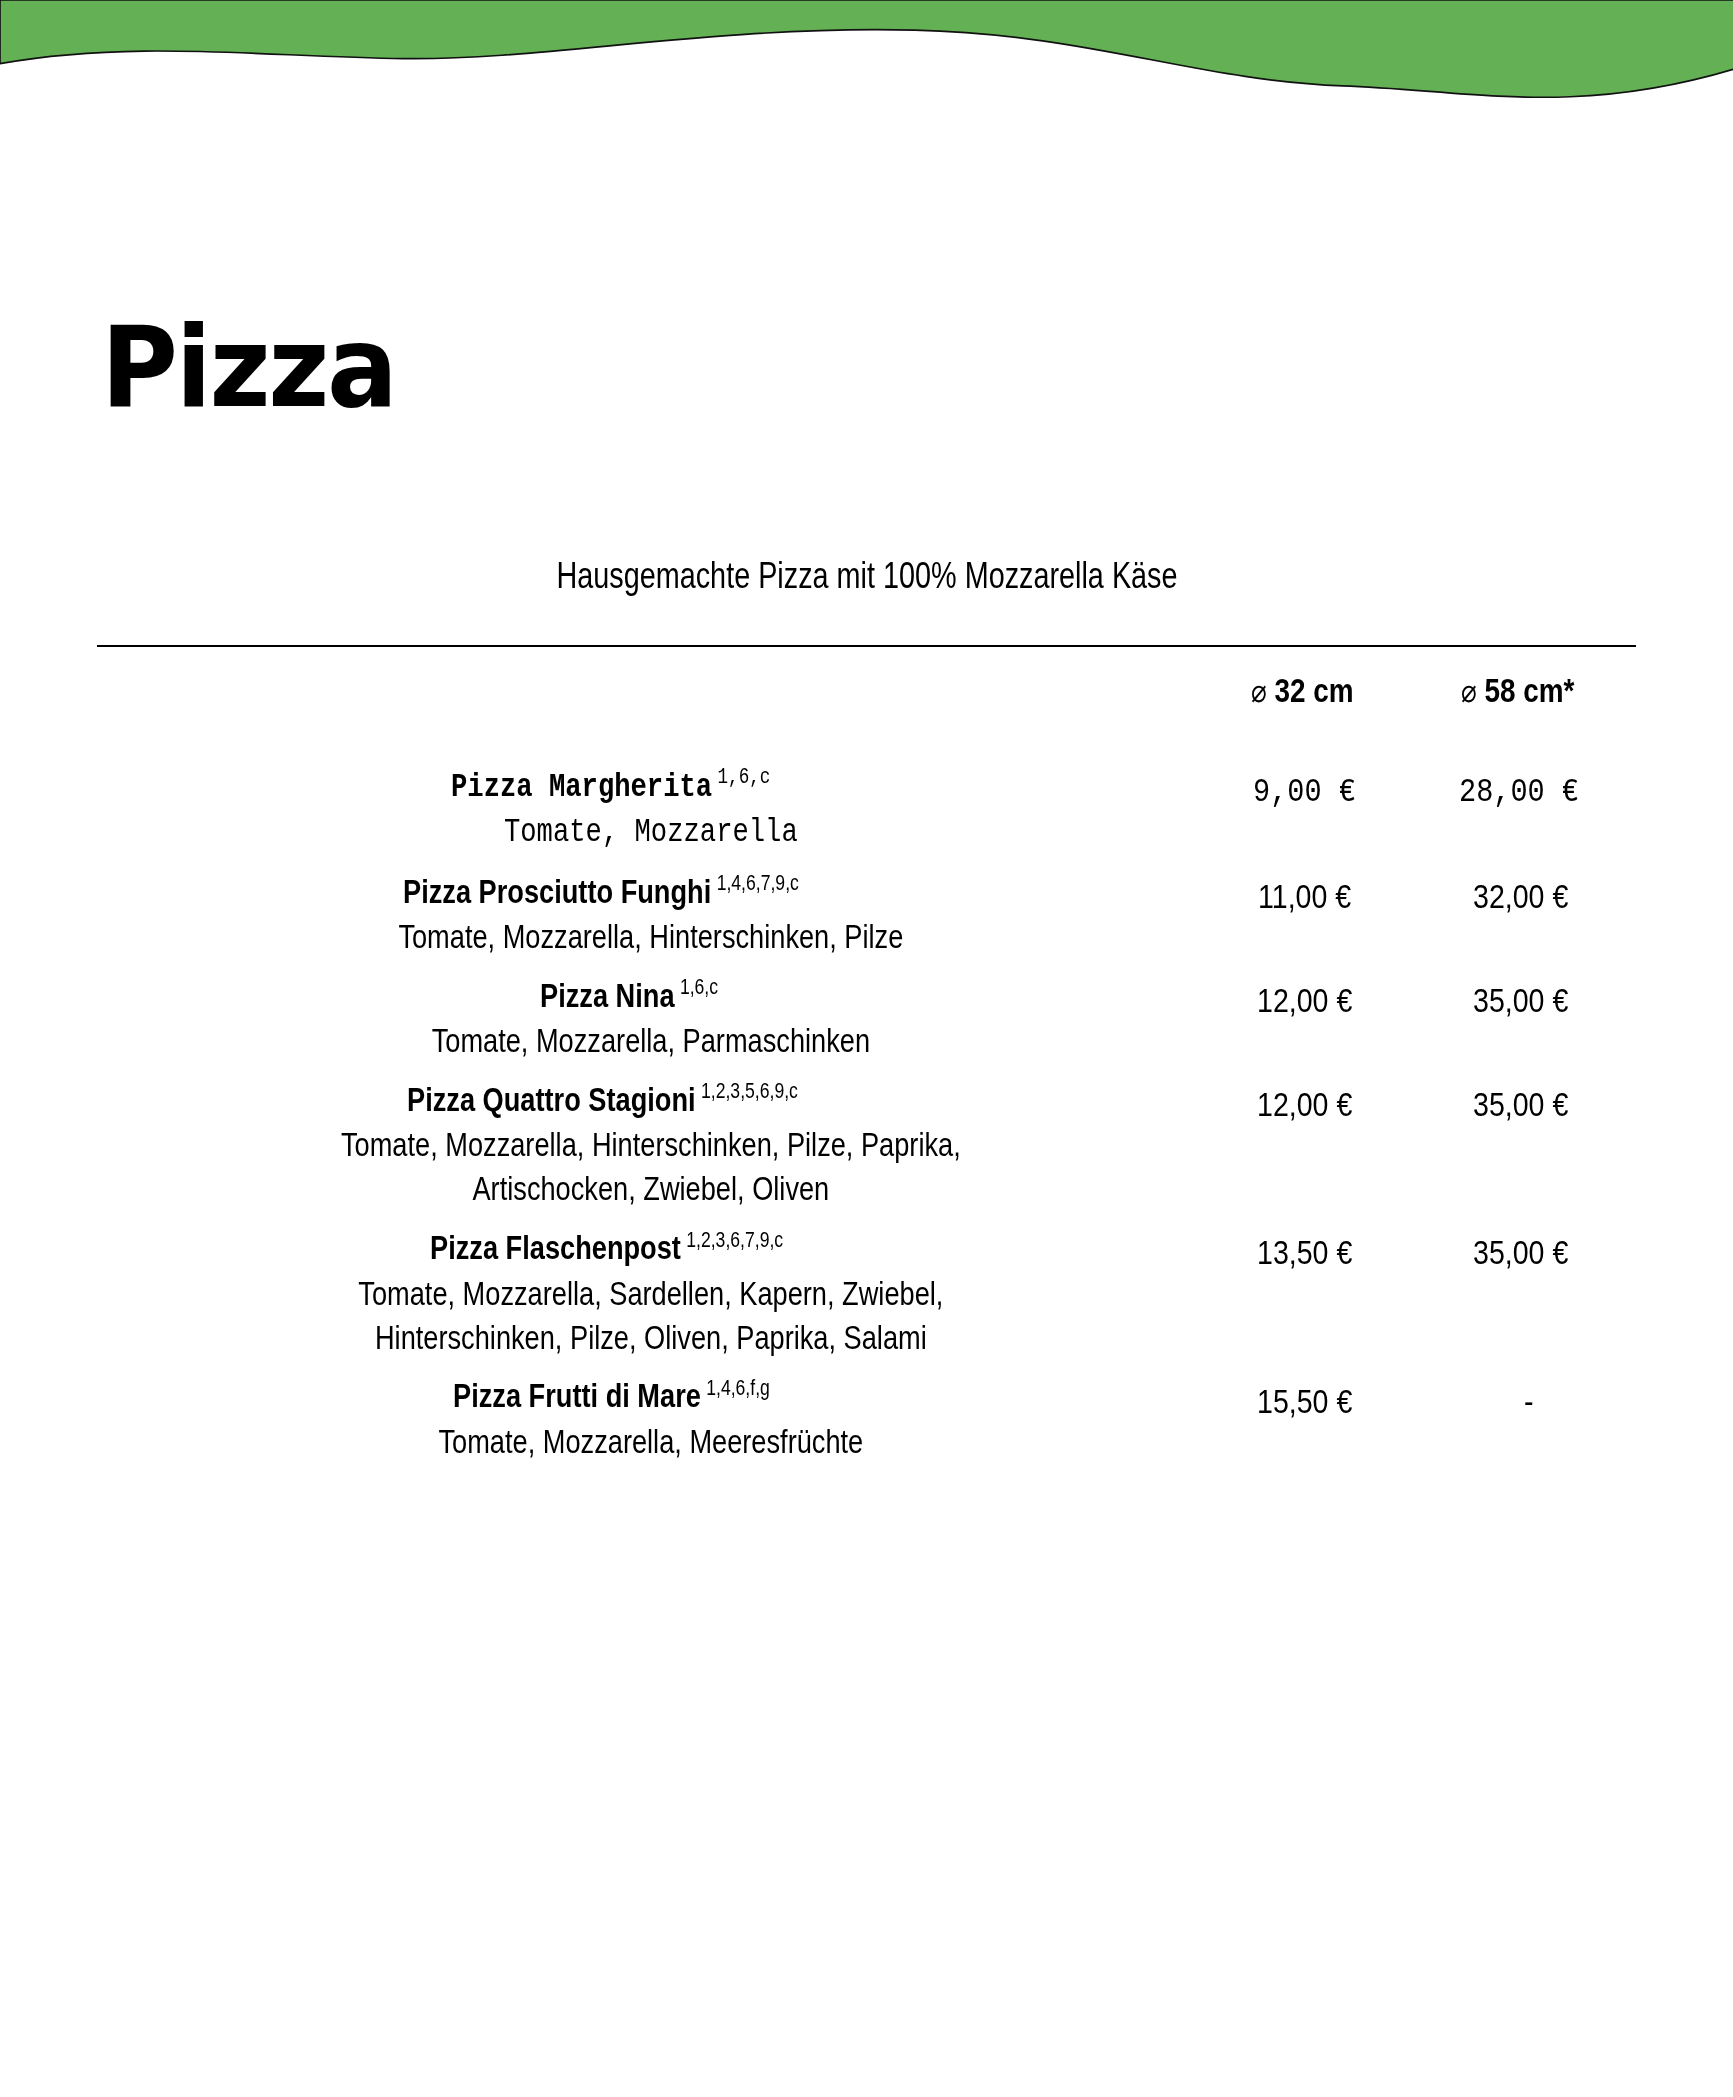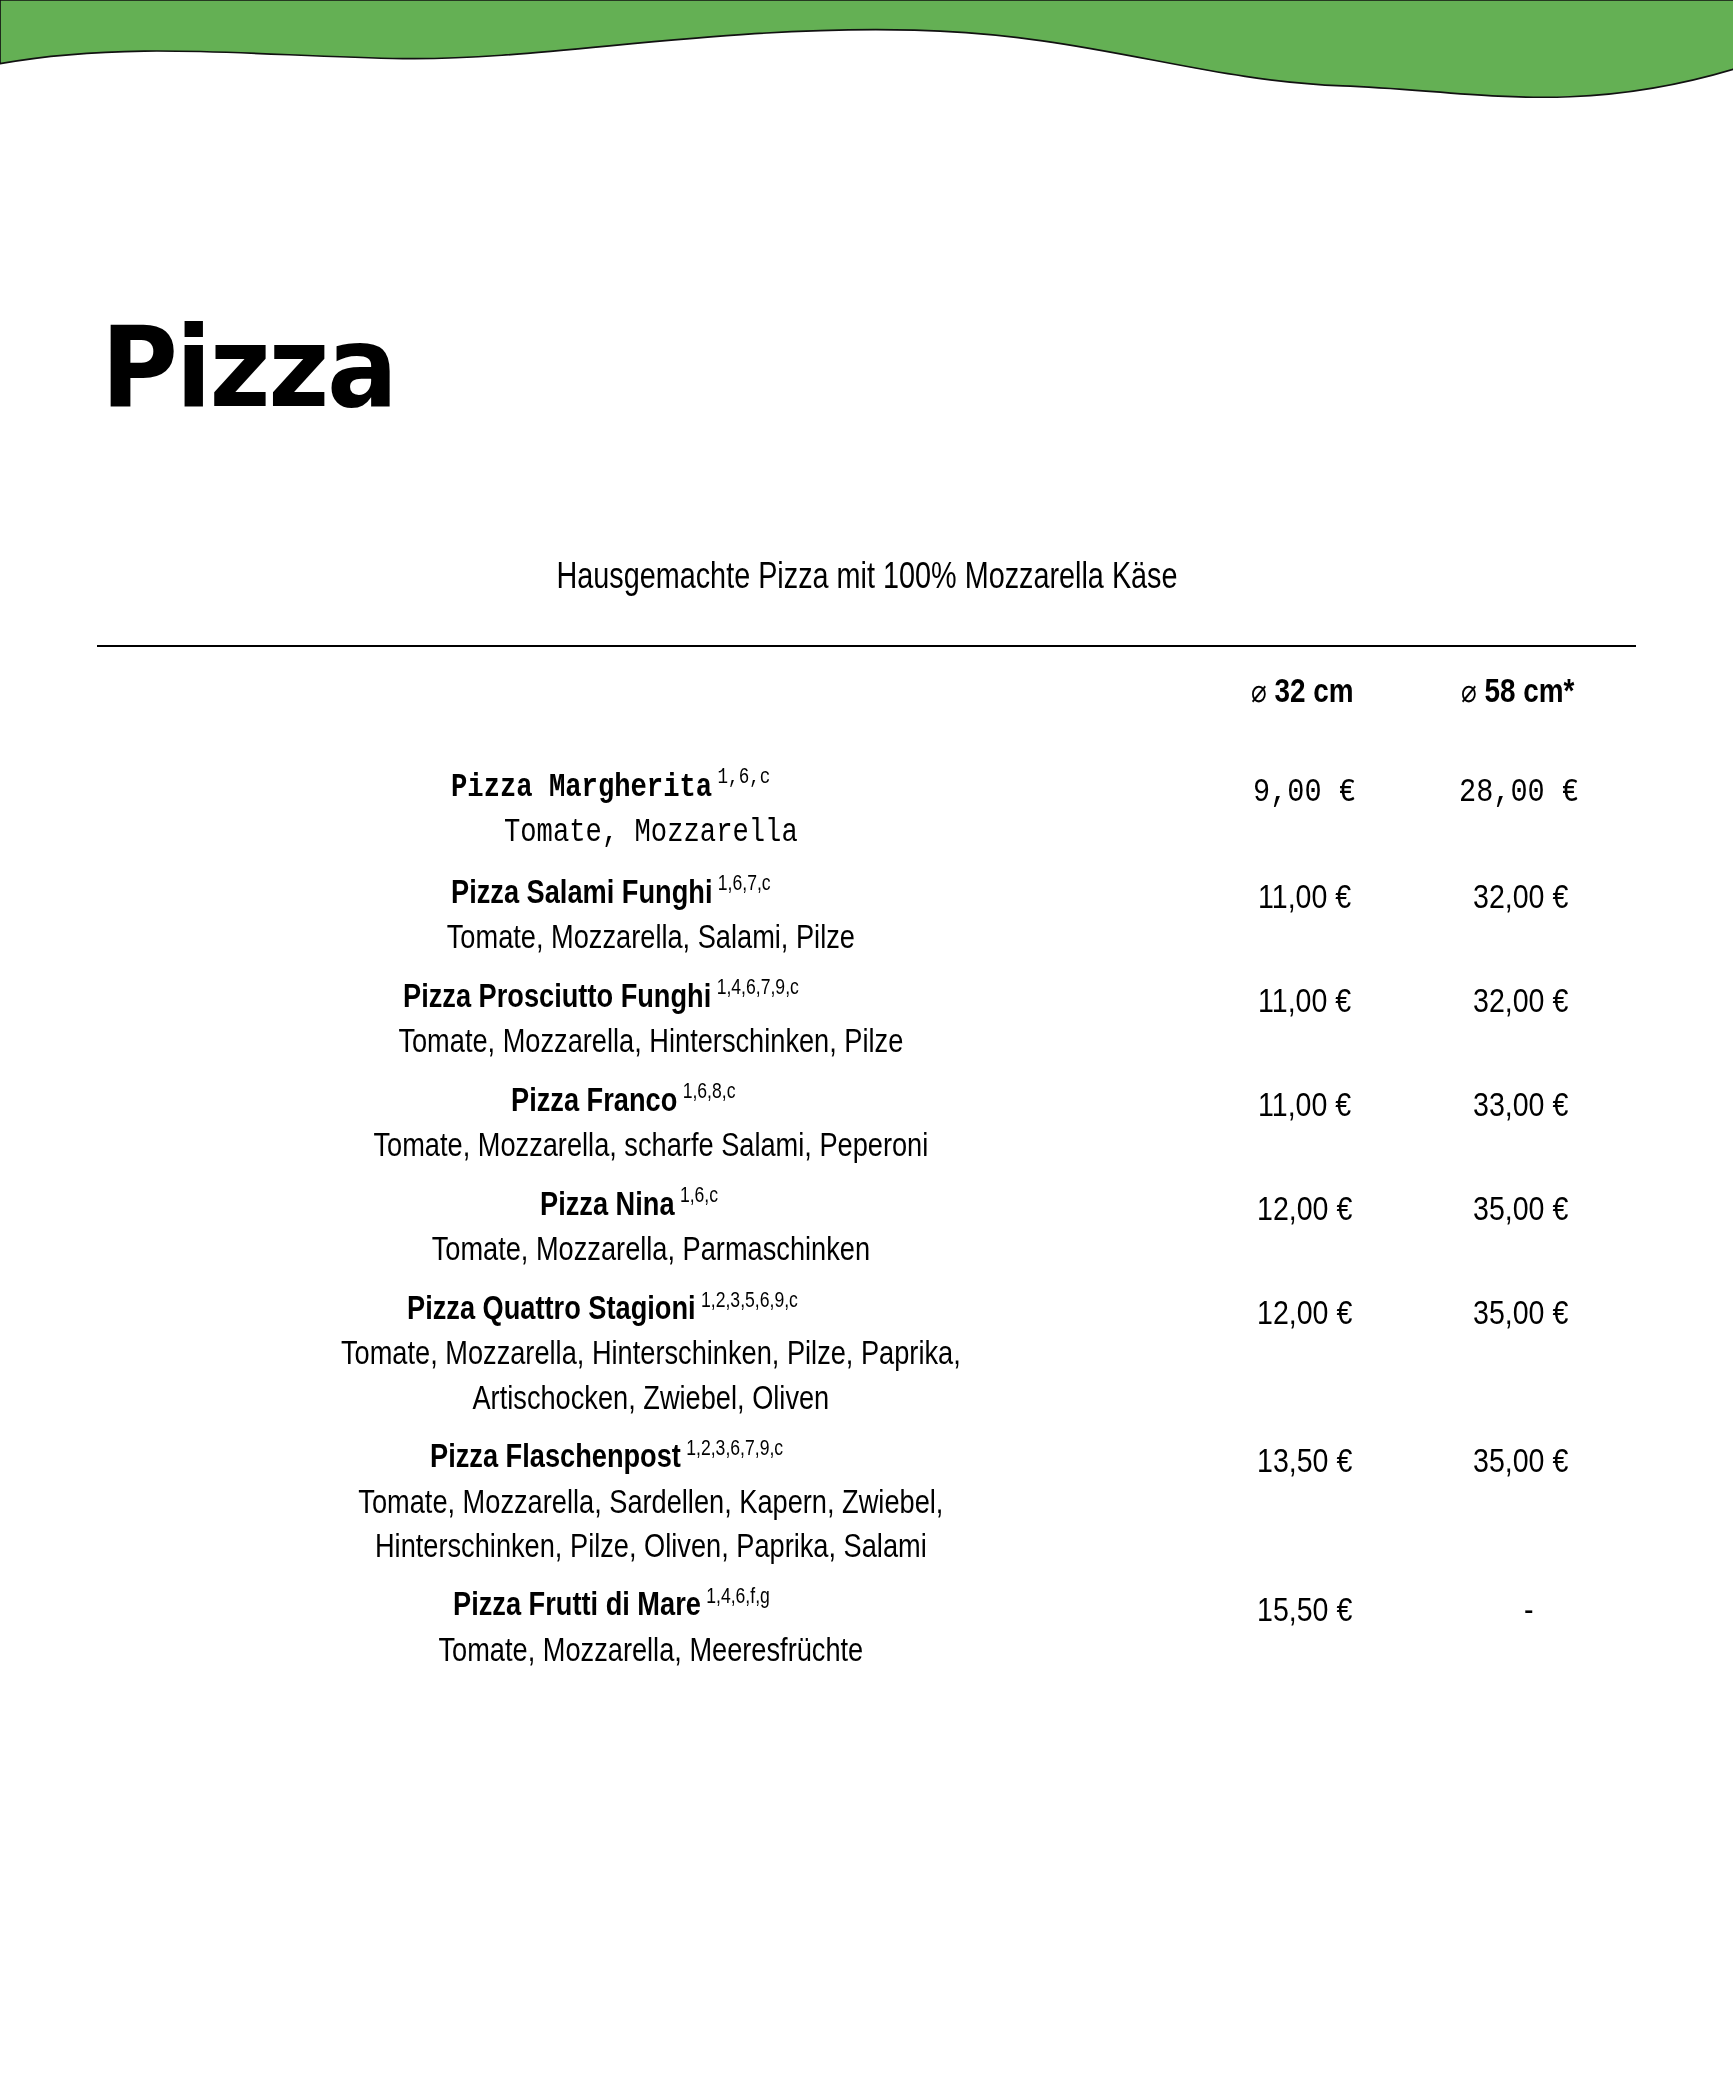--- a/index.html
+++ b/index.html
@@ -191,39 +191,25 @@
     </thead>
     <tbody>
         <tr class="item-row">
           <td><span class="item-name"><span>Pizza Margherita</span><span class="allerg">1,6,c</span></span><span class="item-desc">
               <span class="dline">Tomate, Mozzarella</span>
             </span></td>
           <td class="price-cell"><span class="price">9,00 €</span></td>
           <td class="price-cell"><span class="price">28,00 €</span></td>
         </tr>
         <tr class="item-row">
-          <td><span class="item-name"><span>Pizza Salami Funghi</span><span class="allerg">1,6,7,c</span></span><span class="item-desc">
-              <span class="dline">Tomate, Mozzarella, Salami, Pilze</span>
+          <td><span class="item-name"><span>Pizza Prosciutto Funghi</span><span class="allerg">1,4,6,7,9,c</span></span><span class="item-desc">
+              <span class="dline">Tomate, Mozzarella, Hinterschinken, Pilze</span>
             </span></td>
           <td class="price-cell"><span class="price">11,00 €</span></td>
           <td class="price-cell"><span class="price">32,00 €</span></td>
-        </tr>
-        <tr class="item-row">
-          <td><span class="item-name"><span>Pizza Prosciutto Funghi</span><span class="allerg">1,4,6,7,9,c</span></span><span class="item-desc">
-              <span class="dline">Tomate, Mozzarella, Hinterschinken, Pilze</span>
-            </span></td>
-          <td class="price-cell"><span class="price">11,00 €</span></td>
-          <td class="price-cell"><span class="price">32,00 €</span></td>
-        </tr>
-        <tr class="item-row">
-          <td><span class="item-name"><span>Pizza Franco</span><span class="allerg">1,6,8,c</span></span><span class="item-desc">
-              <span class="dline">Tomate, Mozzarella, scharfe Salami, Peperoni</span>
-            </span></td>
-          <td class="price-cell"><span class="price">11,00 €</span></td>
-          <td class="price-cell"><span class="price">33,00 €</span></td>
         </tr>
         <tr class="item-row">
           <td><span class="item-name"><span>Pizza Nina</span><span class="allerg">1,6,c</span></span><span class="item-desc">
               <span class="dline">Tomate, Mozzarella, Parmaschinken</span>
             </span></td>
           <td class="price-cell"><span class="price">12,00 €</span></td>
           <td class="price-cell"><span class="price">35,00 €</span></td>
         </tr>
         <tr class="item-row">
           <td><span class="item-name"><span>Pizza Quattro Stagioni</span><span class="allerg">1,2,3,5,6,9,c</span></span><span class="item-desc">

